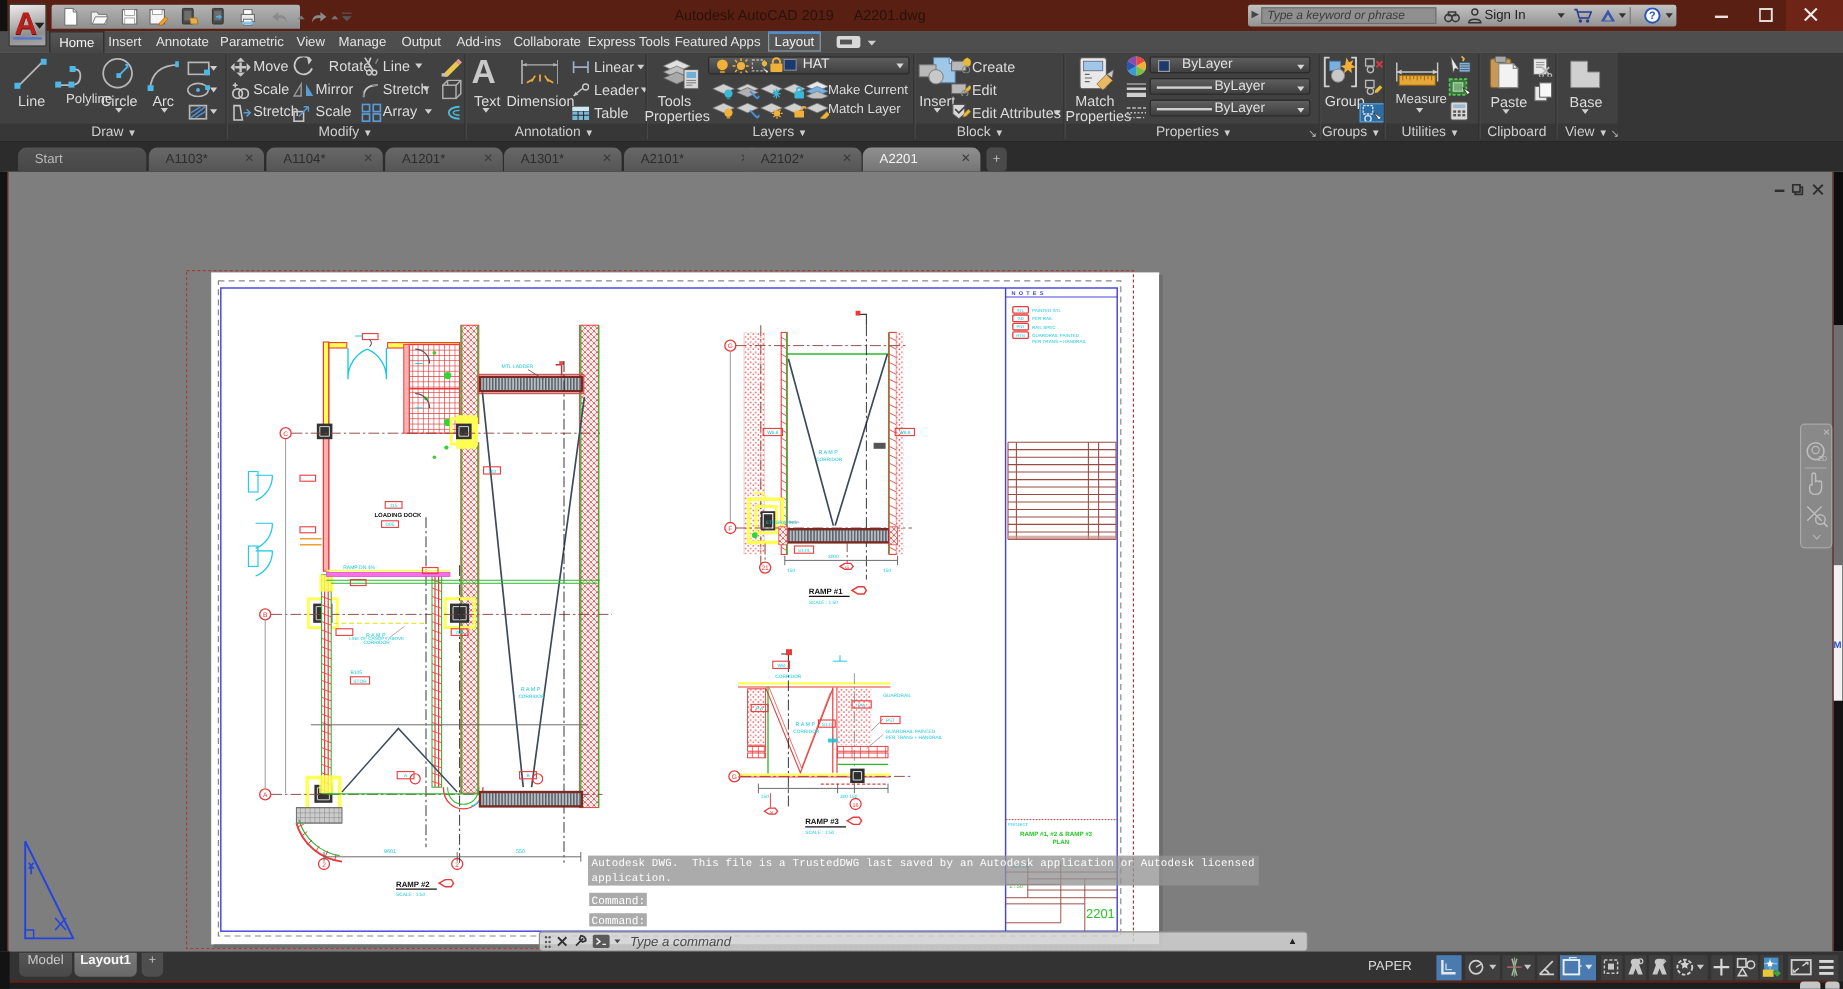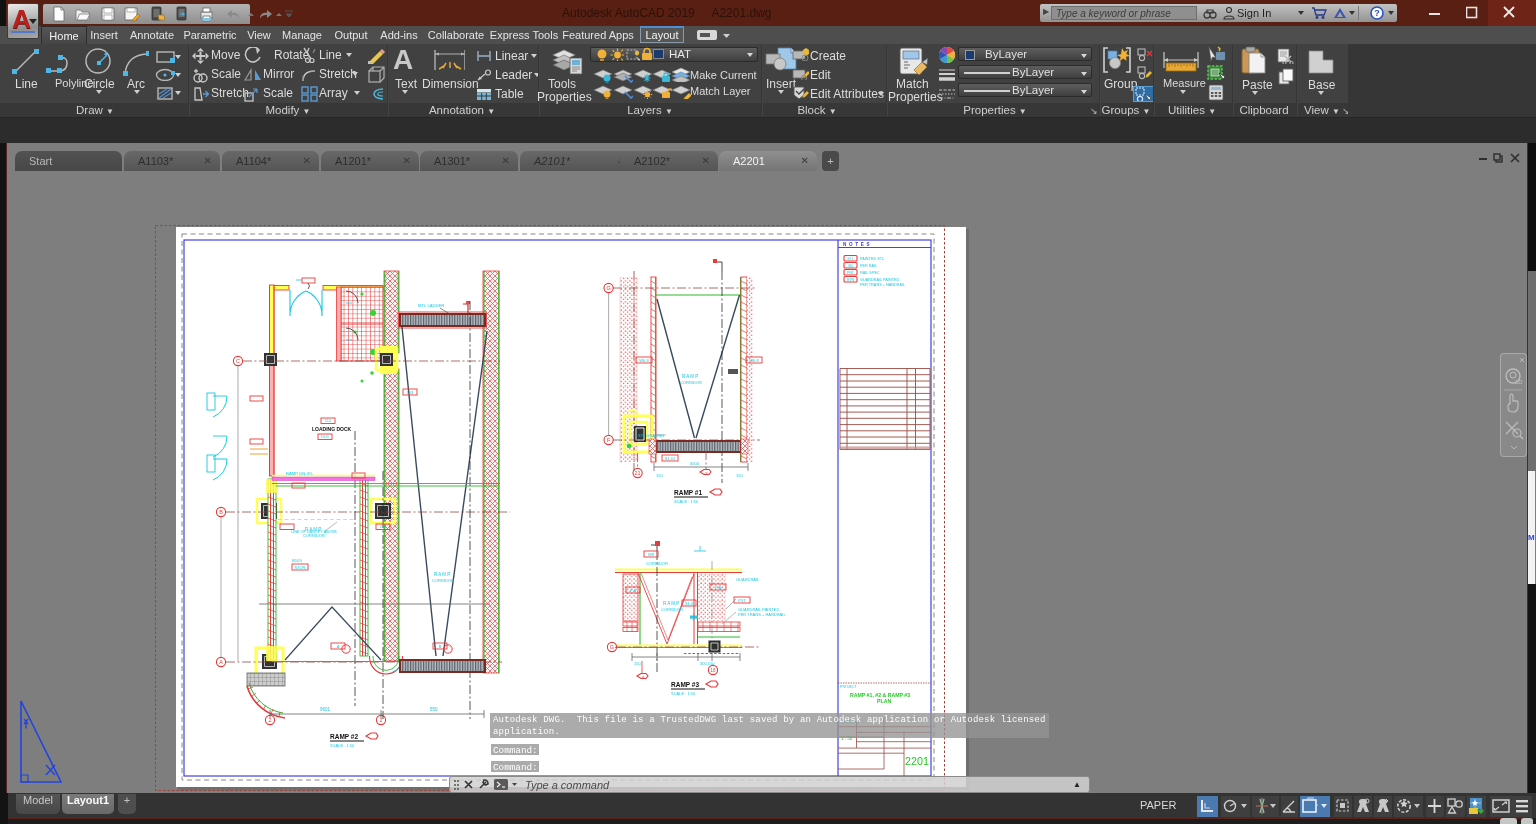--- a/index.html
+++ b/index.html
@@ -18,21 +18,21 @@
 #tabrow { position:absolute; top:26px; left:0; width:1536px; height:18px; background:#4e4e4e; }
 .rtab { position:absolute; top:0; height:18px; color:#e4e4e4; font-size:11px; line-height:18px; white-space:nowrap; }
 #ribbon { position:absolute; top:44px; left:0; width:1536px; height:73px; background:#414141; }
 #ribbon .lblrow { position:absolute; left:0; top:59px; width:1348px; height:14px; background:#373737; }
 .plabel { position:absolute; top:60px; font-size:11.5px; color:#cfcfcf; text-align:center; white-space:nowrap; }
 .psep { position:absolute; top:1px; width:2px; height:71px; background:linear-gradient(90deg,#2e2e2e,#4c4c4c); }
 .btxt { position:absolute; font-size:11.5px; color:#dcdcdc; white-space:nowrap; }
 .dn { width:0; height:0; border-left:3px solid transparent; border-right:3px solid transparent; border-top:4px solid #cfcfcf; position:absolute; }
 #belowribbon { position:absolute; top:117px; left:0; width:1536px; height:6px; background:#262626; }
 #filetabs { position:absolute; top:118px; left:0; width:1536px; height:25px; background:#2c2c2c; }
-.ftab { position:absolute; top:5px; height:20px; border-radius:7px 7px 0 0; color:#292929; font-size:11px; line-height:20px;margin-top:28px; }
+.ftab { position:absolute; top:5px; height:20px; border-radius:7px 7px 0 0; color:#292929; font-size:11px; line-height:20px; }
 .ftab .x { position:absolute; right:8px; top:0px; color:#3a3a3a; font-size:10px; }
 #canvas { position:absolute; top:143px; left:0; width:1536px; height:650px; background:#7e7e7e; overflow:hidden; }
 #statusbar { position:absolute; top:793px; left:0; width:1536px; height:31px; background:#333333; }
 #statusbar .bot { position:absolute; left:0; top:25px; width:1536px; height:6px; background:#1d1d1d; }
 #statusbar .maroonline { position:absolute; left:8px; top:24px; width:1521px; height:2px; background:#59241b; }
 .mtab { position:absolute; top:1px; height:20px; border-radius:0 0 5px 5px; font-size:11px; text-align:center; }
 .sticon { position:absolute; top:3px; height:21px; background:#3f3f3f; }
 #leftstrip { position:absolute; left:0; top:0; width:6px; height:26px; background:#111; }
 #leftstrip2 { position:absolute; left:0; top:143px; width:5.5px; height:650px; background:#131313; }
 #leftmaroon { position:absolute; left:5.5px; top:143px; width:1.5px; height:675px; background:#5a241b; }
@@ -1082,21 +1082,21 @@
       <div class="btxt" style="left:1342px;top:62px;font-size:9px;color:#bbb">↘</div>
       <div class="abs" style="left:1348px;top:0;width:188px;height:73px;background:#363636"></div>
     </div>
 <div id="belowribbon"></div>
 <div id="filetabs">
       <div class="ftab" style="left:15px;width:107px;background:linear-gradient(#525252,#474747);color:#b8b8b8;"><span style="padding-left:14px">Start</span></div>
       <div class="ftab" style="left:124px;width:96px;background:linear-gradient(#686868,#555555);color:#2d2d2d;"><span style="padding-left:14px">A1103*</span><span class="x">✕</span></div>
       <div class="ftab" style="left:222px;width:97px;background:linear-gradient(#686868,#555555);color:#2d2d2d;"><span style="padding-left:14px">A1104*</span><span class="x">✕</span></div>
       <div class="ftab" style="left:321px;width:98px;background:linear-gradient(#686868,#555555);color:#2d2d2d;"><span style="padding-left:14px">A1201*</span><span class="x">✕</span></div>
       <div class="ftab" style="left:420px;width:98px;background:linear-gradient(#686868,#555555);color:#2d2d2d;"><span style="padding-left:14px">A1301*</span><span class="x">✕</span></div>
-      <div class="ftab" style="left:520px;width:113px;background:linear-gradient(#686868,#555555);color:#2d2d2d;font-style:italic;"><span style="padding-left:14px">A2101*</span><span class="x">✕</span></div>
+      <div class="ftab" style="left:520px;width:113px;background:linear-gradient(#686868,#555555);color:#2d2d2d;"><span style="padding-left:14px">A2101*</span><span class="x">✕</span></div>
       <div class="ftab" style="left:620px;width:98px;background:linear-gradient(#686868,#555555);color:#2d2d2d;"><span style="padding-left:14px">A2102*</span><span class="x">✕</span></div>
       <div class="ftab" style="left:719px;width:98px;background:linear-gradient(#8f8f8f,#757575);color:#f2f2f2;"><span style="padding-left:14px">A2201</span><span class="x">✕</span></div>
       <div class="ftab" style="left:822px;width:17px;background:#4a4a4a;color:#c0c0c0;text-align:center;border-radius:4px 4px 4px 4px;">+</div>
     </div>
 <div id="statusbar">
       <div class="bot"></div>
       <div class="maroonline"></div>
 <div class="mtab" style="left:16px;width:44px;background:linear-gradient(#565656,#484848);color:#c9c9c9">Model</div>
 <div class="mtab" style="left:62px;width:52px;background:linear-gradient(#7a7a7a,#686868);color:#fafafa;font-weight:bold">Layout1</div>
 <div class="mtab" style="left:118px;width:18px;background:#4e4e4e;color:#c0c0c0">+</div>

